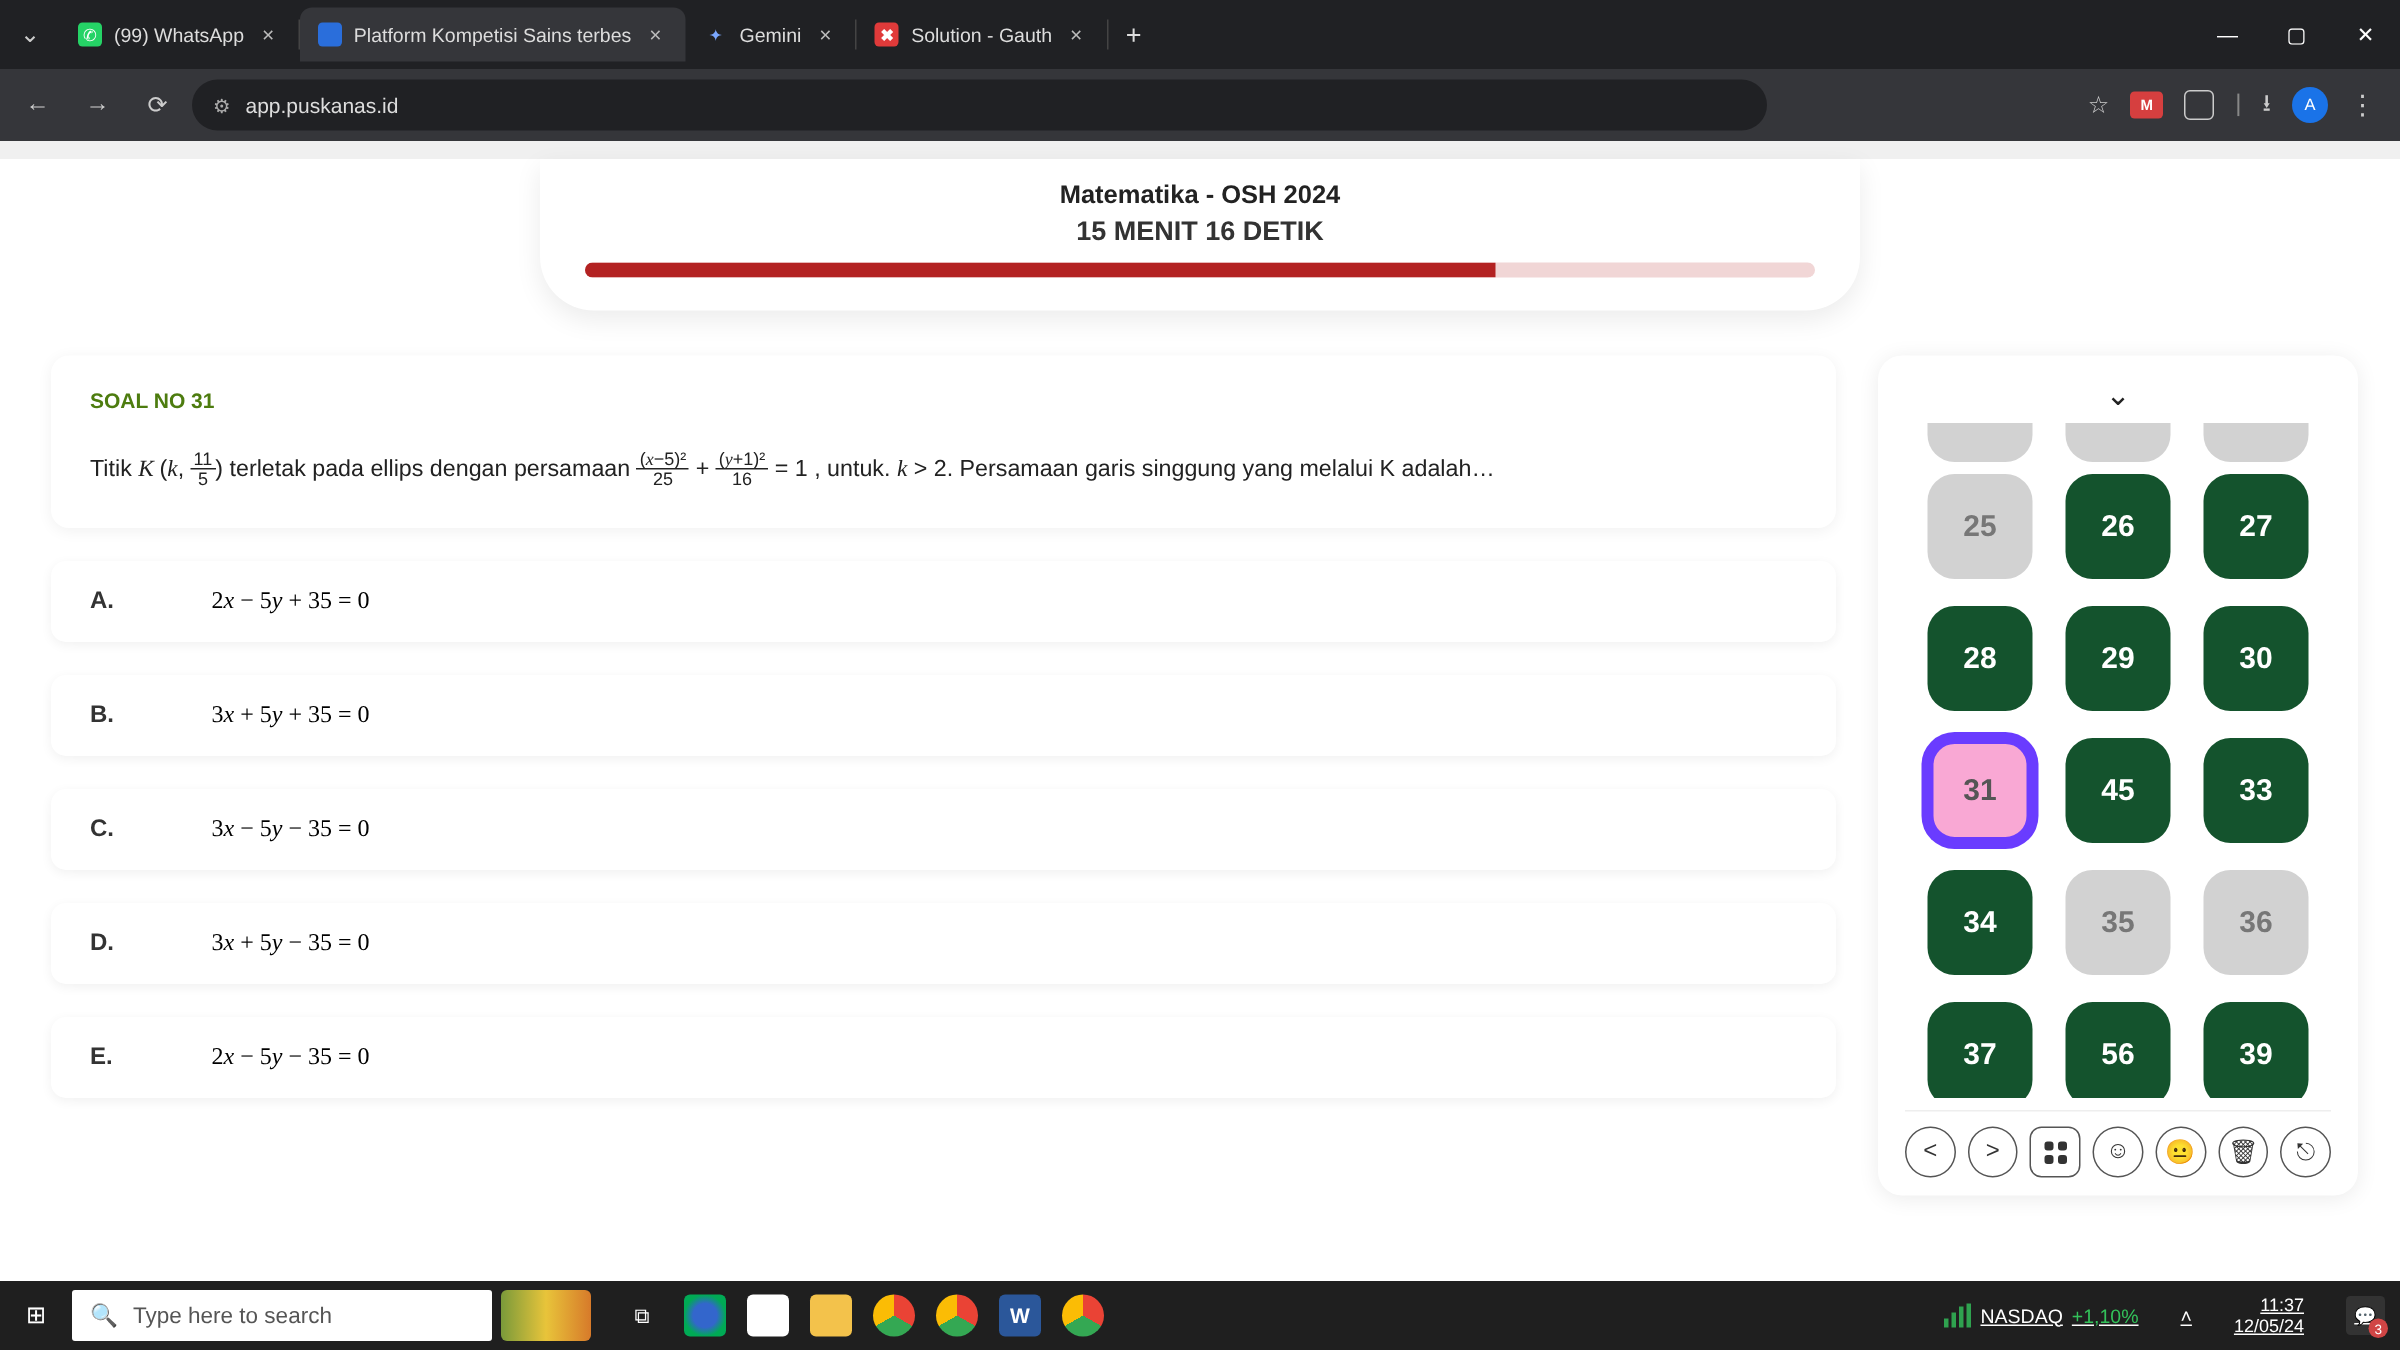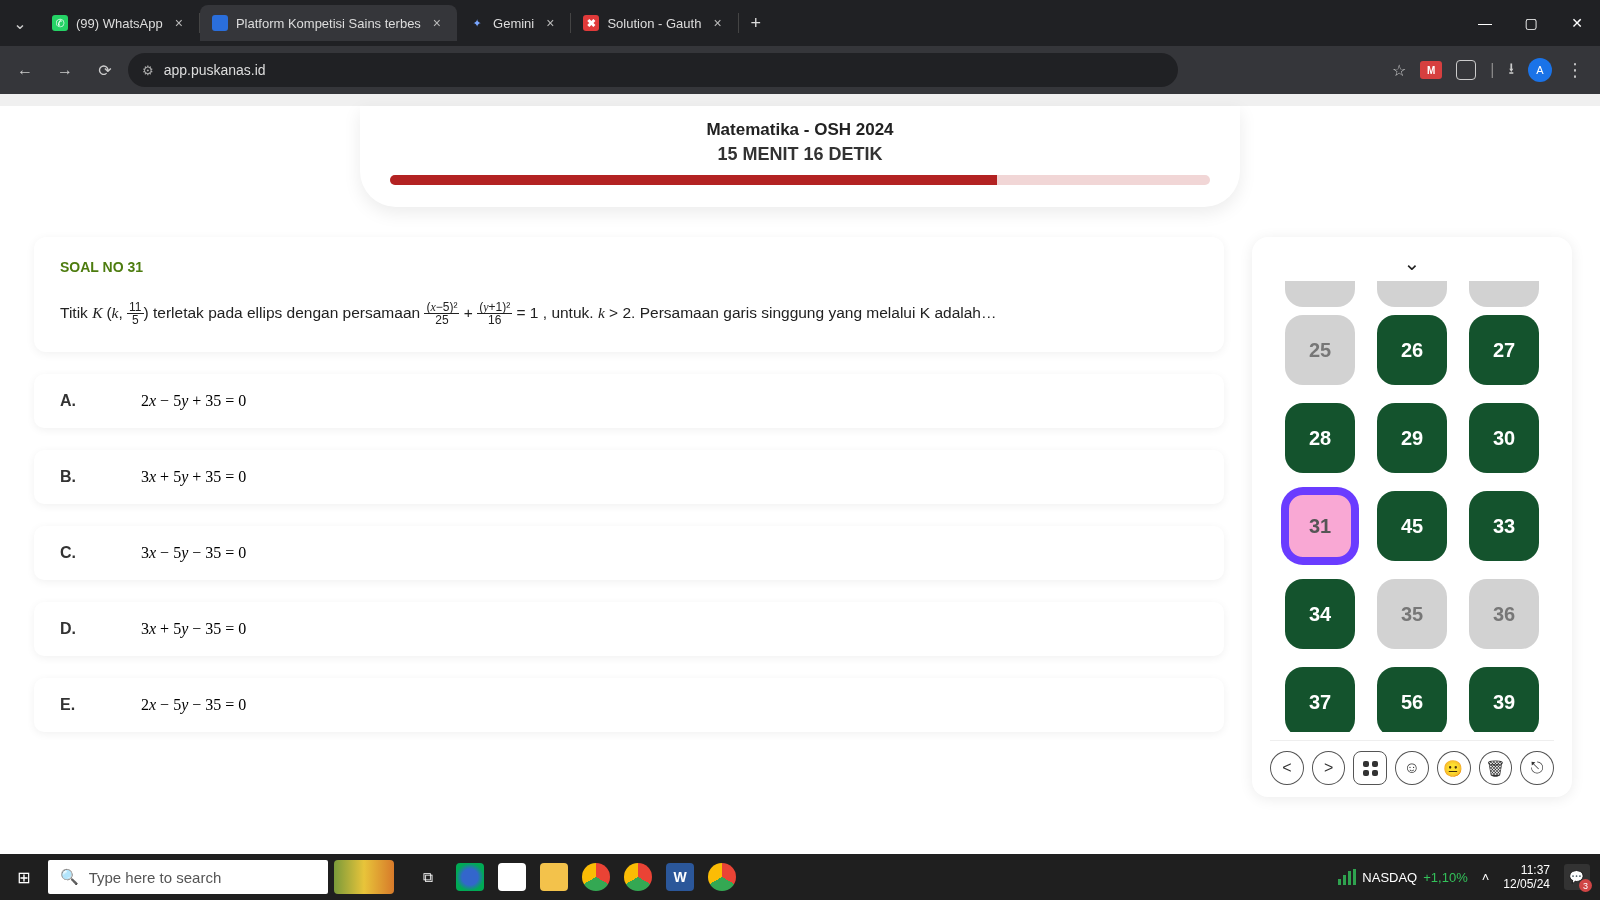--- a/index.html
+++ b/index.html
@@ -70,21 +70,21 @@
   .np-foot .ic.square{border-radius:8px;}
   .np-foot .grid-ic div{width:6px;height:6px;background:#333;border-radius:2px;}
   .grid-ic{display:grid;grid-template-columns:repeat(2,6px);gap:3px;}
 
   
   .taskbar { position:absolute; bottom:0; left:0; right:0; height:46px; background:#1f1f1f; display:flex; align-items:center; color:#fff; font-size:13px; }
   .taskbar .start{ width:48px; display:flex; justify-content:center; font-size:16px;}
   .taskbar .search{ background:#fff; color:#555; height:34px; width:280px; border-radius:2px; display:flex; align-items:center; padding:0 12px; gap:10px; font-size:15px;}
   .taskbar .apps{ display:flex; gap:14px; margin-left:20px; align-items:center;}
   .taskbar .apps .app{ width:28px; height:28px; border-radius:4px; display:flex; align-items:center; justify-content:center; font-size:14px;}
-  .taskbar .tray{ margin-left:auto; display:flex; align-items:center; gap:14px; padding-right:10px;}
+  .taskbar .tray{ margin-left:auto; display:flex; align-items:center; gap:28px; padding-right:10px;text-decoration:underline;}
   .stock{display:flex;align-items:center;gap:6px;}
   .stock .bars{display:flex;align-items:flex-end;gap:2px;height:16px;}
   .stock .bars span{width:3px;background:#2fa24f;display:block;}
   .clock{ text-align:right; line-height:1.2; font-size:12px;}
   .notif{ width:26px;height:26px;background:#333;border-radius:3px;display:flex;align-items:center;justify-content:center;font-size:12px;position:relative;}
   .notif .badge{position:absolute;bottom:-2px;right:-2px;background:#d04545;border-radius:50%;width:13px;height:13px;font-size:9px;display:flex;align-items:center;justify-content:center;}
 
   .flowers{width:60px;height:34px;background:linear-gradient(90deg,#7a9a3a,#e8c43a,#d77a2a);border-radius:4px;margin-left:6px;}
 </style>
 </head>

